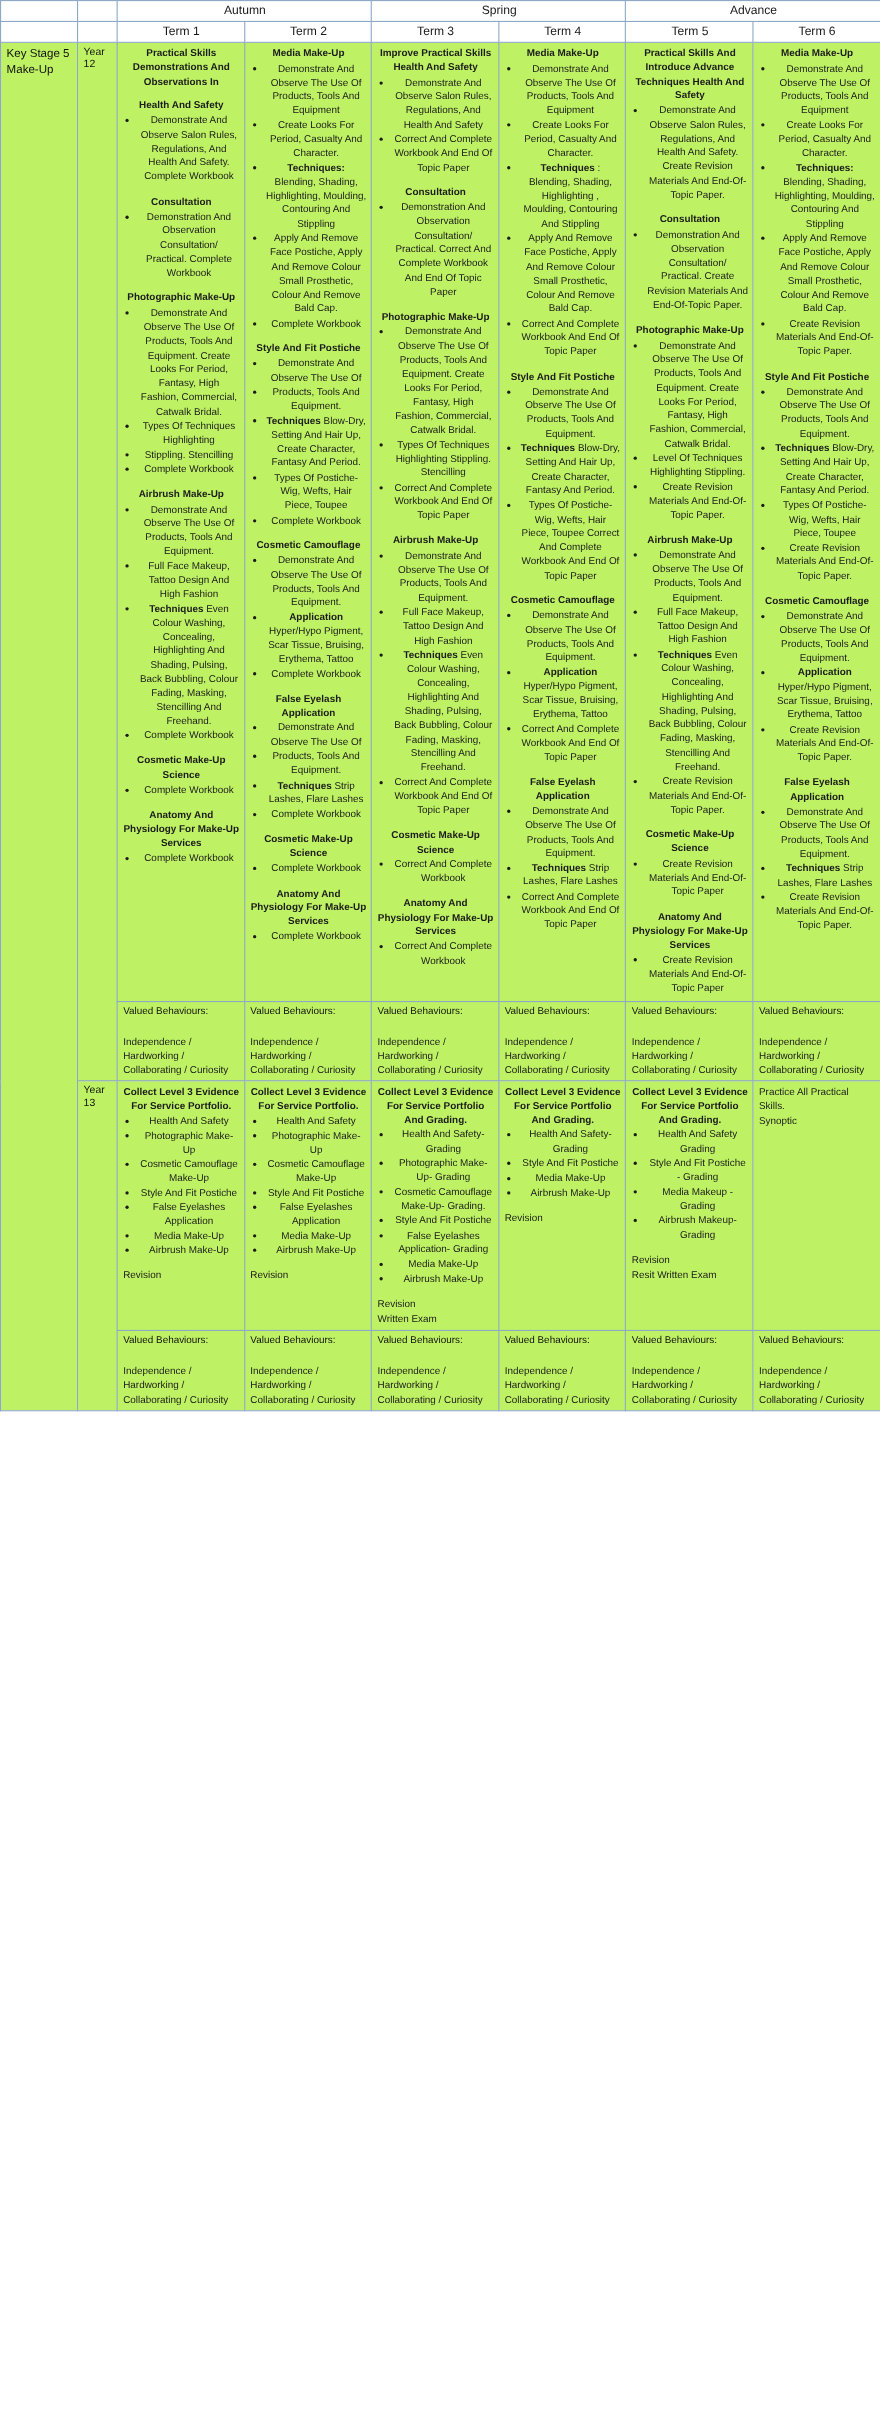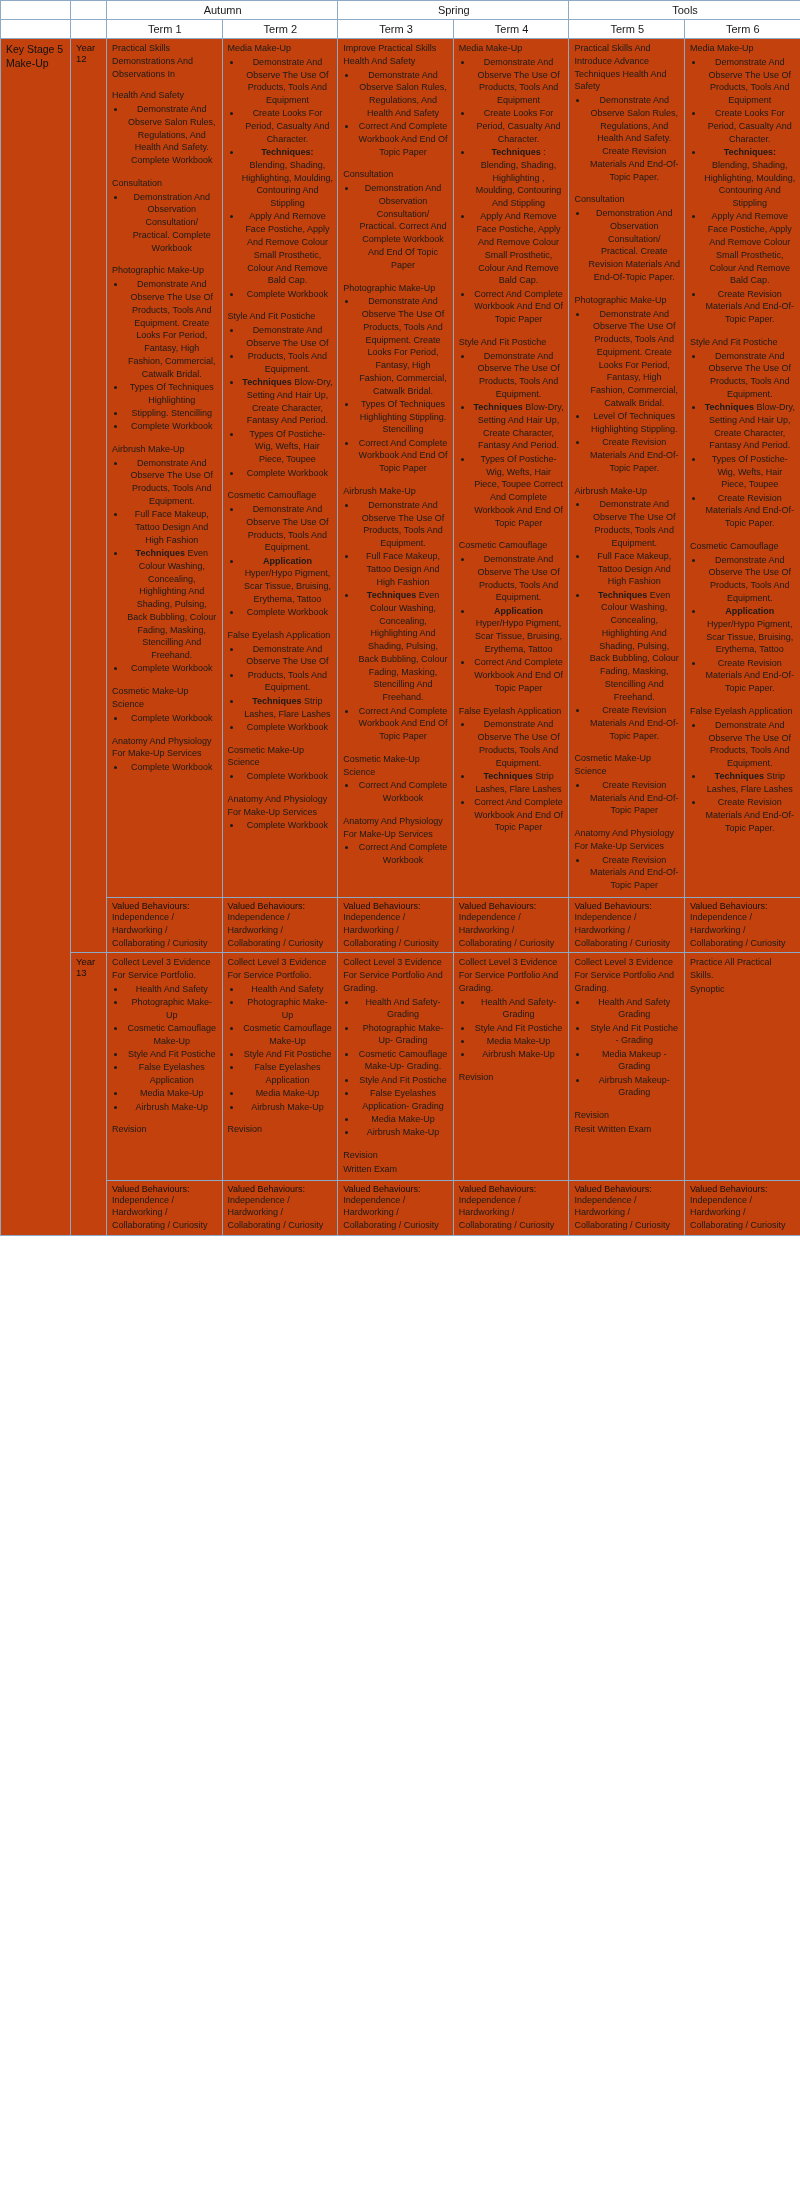--- a/index.html
+++ b/index.html
@@ -16,21 +16,21 @@
   }
   table.curriculum {
     width: 800px;
     border-collapse: collapse;
     table-layout: fixed;
   }
   table.curriculum td, table.curriculum th {
     border: 1px solid #8ea9c6;
     vertical-align: top;
     padding: 3px 4px 3px 5px;
-    background: #c2410c;
+    background: #bef264;
     font-weight: normal;
     text-align: left;
   }
   
   .hdr-blank, .hdr-season, .hdr-term {
     background: #ffffff !important;
     text-align: center !important;
     vertical-align: middle !important;
     font-size: 11px;
     font-weight: bold;
@@ -59,41 +59,42 @@
     font-size: 9.5px;
     color: #111;
   }
 
   .cell-body {
     font-size: 9px;
     line-height: 1.42;
     color: #1b1b1b;
   }
   .cell-body .h {
-    font-weight: normal;
+    font-weight: bold;
     display: block;
     margin: 0 0 1px 0;
+    text-align: center;
   }
   .cell-body .spacer { display:block; height: 8px; }
   .cell-body ul {
     margin: 0 0 2px 0;
     padding-left: 14px;
     list-style: disc;
     text-align: center;
   }
   .cell-body ul li {
     margin: 0 0 0.5px 0;
     padding: 0;
   }
   .cell-body .plain { display:block; margin: 0 0 1px 0; }
   .cell-body b { font-weight: bold; }
 
   .vb-cell { padding-top: 4px; padding-bottom: 4px; }
   .vb-title { font-weight: normal; font-size: 9px; display:block; color:#111; }
-  .vb-text { font-size: 9px; display:block; line-height: 1.42; color:#1b1b1b; }
+  .vb-text { font-size: 9px; display:block; line-height: 1.42; color:#1b1b1b;margin-top:17px; }
 </style>
 </head>
 <body>
 
 <div class="page">
 <table class="curriculum">
   <colgroup>
     <col class="c-ks">
         <col class="c-year">
     <col class="c-t">
@@ -103,21 +104,21 @@
         <col class="c-t">
         <col class="c-t">
   </colgroup>
 
   <thead>
     <tr>
       <td class="hdr-blank"></td>
       <td class="hdr-blank"></td>
       <td class="hdr-season" colspan="2">Autumn</td>
       <td class="hdr-season" colspan="2">Spring</td>
-      <td class="hdr-season" colspan="2">Tools</td>
+      <td class="hdr-season" colspan="2">Advance</td>
     </tr>
     <tr>
       <td class="hdr-blank"></td>
       <td class="hdr-blank"></td>
       <td class="hdr-term">Term 1</td>
       <td class="hdr-term">Term 2</td>
       <td class="hdr-term">Term 3</td>
       <td class="hdr-term">Term 4</td>
       <td class="hdr-term">Term 5</td>
       <td class="hdr-term">Term 6</td>

